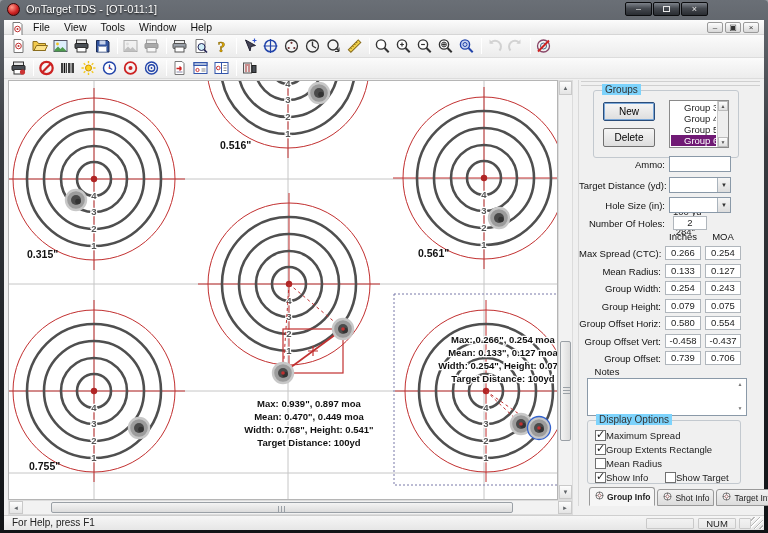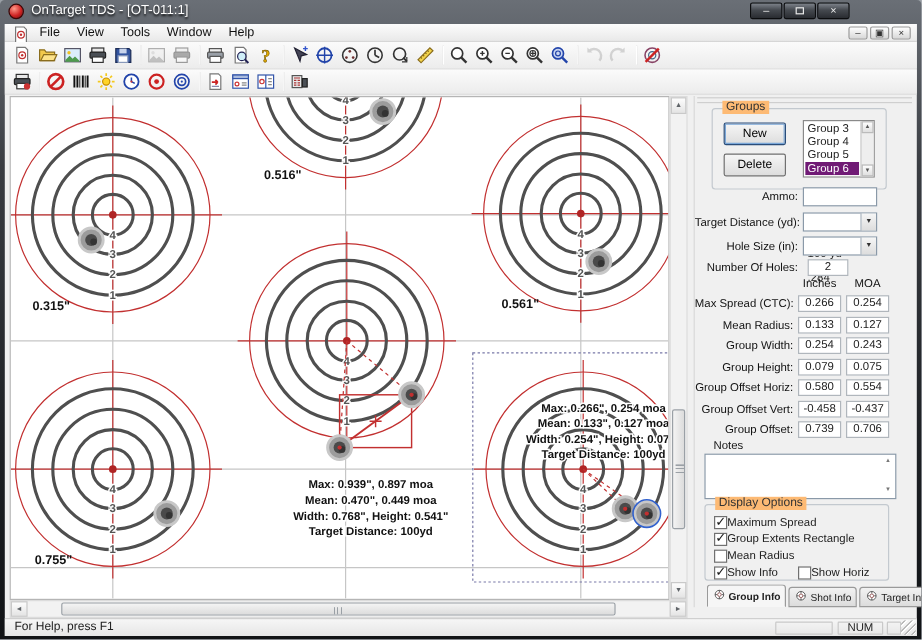--- a/index.html
+++ b/index.html
@@ -51,27 +51,27 @@
   .sb-h .sb-thumb{top:1px;height:11px;background:linear-gradient(#f4f4f4,#dcdcdc);}
   .grip-h{position:absolute;left:50%;top:3px;width:8px;height:6px;transform:translateX(-50%);
     background:repeating-linear-gradient(90deg,#9aa0a6 0 1px,transparent 1px 3px);}
   .grip-v{position:absolute;top:50%;left:2px;height:8px;width:7px;transform:translateY(-50%);
     background:repeating-linear-gradient(#9aa0a6 0 1px,transparent 1px 3px);}
   
   .panel{position:absolute;left:574px;top:60px;width:184px;height:426px;background:#f0f0f0;border-left:1px solid #d9d9d9;}
   .panel-grip{position:absolute;left:2px;right:2px;top:1px;height:5px;
     border-top:1px solid #cfcfcf;border-bottom:1px solid #cfcfcf;}
   .fieldset{position:absolute;border:1px solid #c3c9cf;border-radius:3px;}
-  .legend{position:absolute;top:-7px;left:8px;background:#fdba74;padding:0 3px;font-size:10px;color:#333;}
+  .legend{position:absolute;top:-7px;left:8px;background:#7dd3fc;padding:0 3px;font-size:10px;color:#333;}
   .btn{position:absolute;border:1px solid #707070;border-radius:2px;background:linear-gradient(#f6f6f6,#dddddd);
     font-size:10px;text-align:center;padding:0;font-family:"Liberation Sans",sans-serif;}
   .btn.default{border:1px solid #2a4d7a;box-shadow:0 0 0 1px #7aa7d8 inset;}
   .grouplist{position:absolute;background:#fff;border:1px solid #8a8a8a;font-size:9.5px;}
   .gl-items{position:absolute;left:1px;top:1px;right:12px;bottom:1px;overflow:hidden;}
-  .gl-item{height:11px;line-height:11px;padding-left:2px;white-space:nowrap;}
+  .gl-item{height:11px;line-height:11px;padding-left:13px;white-space:nowrap;}
   .gl-item.sel{background:#701a75;color:#fff;}
   .gl-sb{position:absolute;right:0;top:0;bottom:0;width:11px;background:#eee;border-left:1px solid #ccc;}
   .gl-sb .a{position:absolute;left:0;width:10px;height:10px;font-size:5px;line-height:9px;text-align:center;color:#555;
     background:linear-gradient(#fdfdfd,#e0e0e0);border:1px solid #bbb;}
   .plabel{position:absolute;font-size:9.5px;color:#111;text-align:right;white-space:nowrap;}
   .pinput{position:absolute;background:#fff;border:1px solid #8a99a8;font-size:9.5px;padding:0 2px;}
   .combo{position:absolute;background:#fff;border:1px solid #8a99a8;font-size:9.5px;}
   .combo .ct{position:absolute;left:3px;top:8px;margin-top:20px;}
   .combo .ca{position:absolute;right:0;top:0;bottom:0;width:13px;background:linear-gradient(#f6f6f6,#ddd);
     border-left:1px solid #aab4bd;font-size:6px;text-align:center;line-height:14px;color:#333;}
@@ -577,21 +577,21 @@
           <div class="check-row" style="left: 16px; top: 378px;">
             <span class="cb"></span>
             <span>Mean Radius</span>
           </div>
           <div class="check-row" style="left: 16px; top: 392px;">
             <span class="cb on"></span>
             <span>Show Info</span>
           </div>
           <div class="check-row" style="left: 86px; top: 392px;">
             <span class="cb"></span>
-            <span>Show Horiz</span>
+            <span>Show Target</span>
           </div>
         </div>
 
       <div class="tabs" id="panel-tabs">
           <div class="tab active">
             <span><svg width="11" height="11" viewBox="0 0 16 16">
                 <circle cx="8" cy="8" r="5.2" fill="#fff" stroke="#444"></circle>
                 <circle cx="8" cy="8" r="2.2" fill="none" stroke="#884444"></circle>
                 <path d="M8 2.8v2.4M8 10.8v2.4M2.8 8h2.4M10.8 8h2.4" stroke="#444"></path>
               </svg></span>

